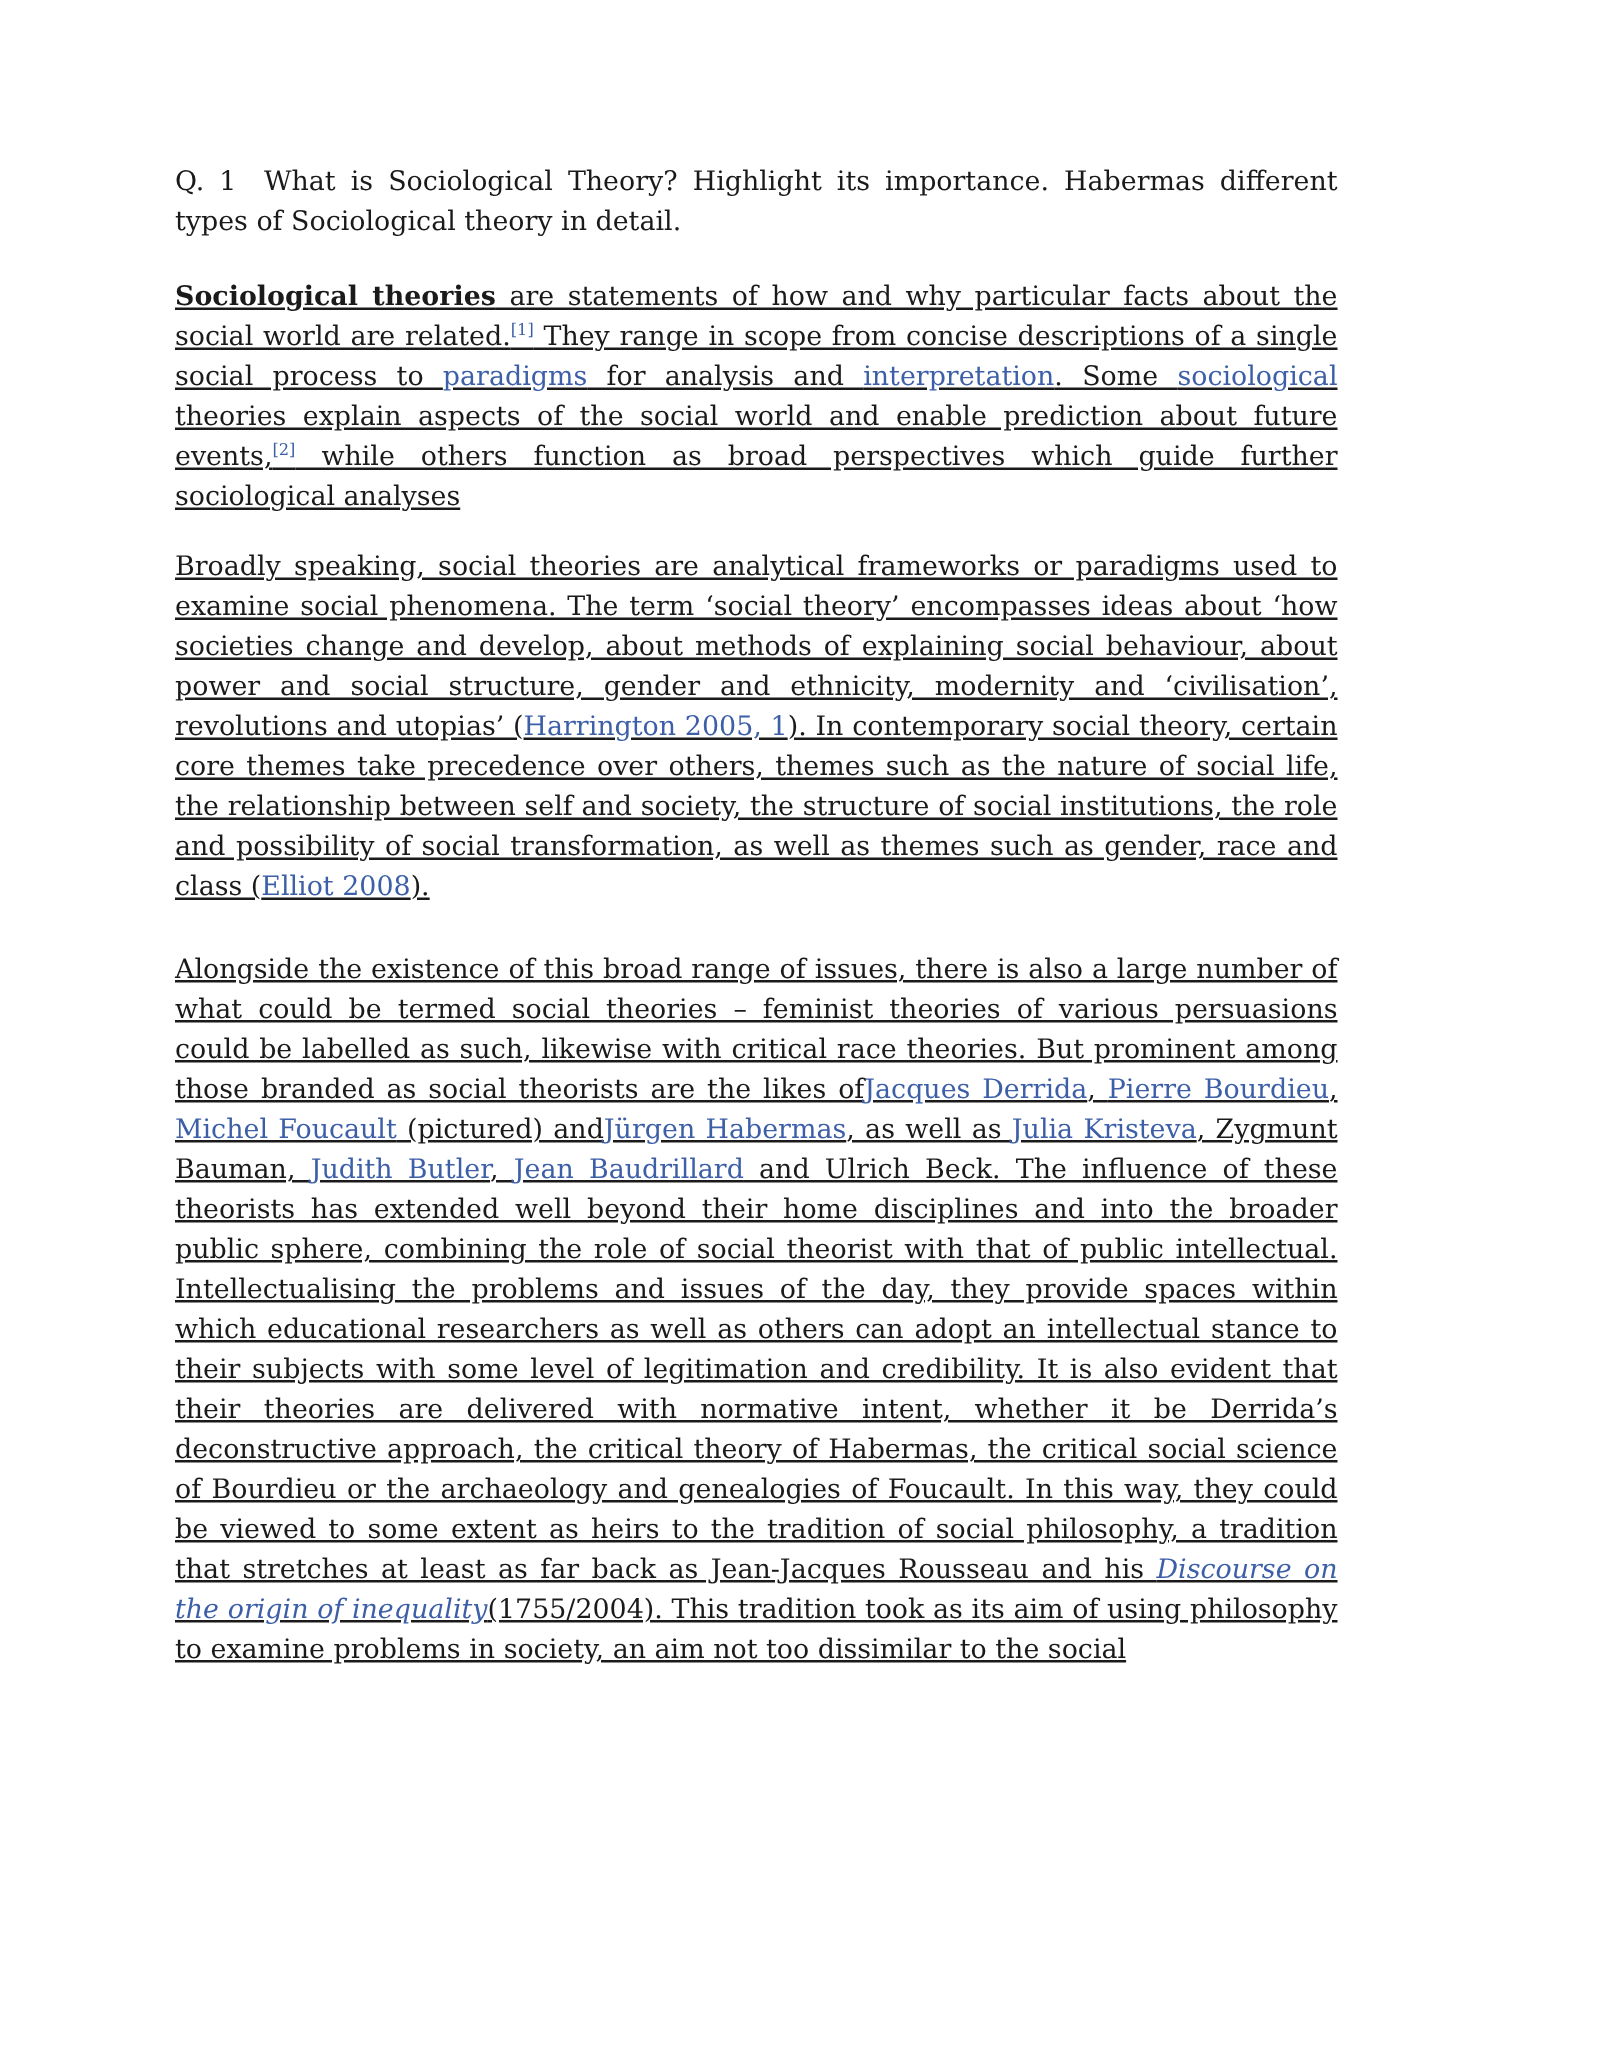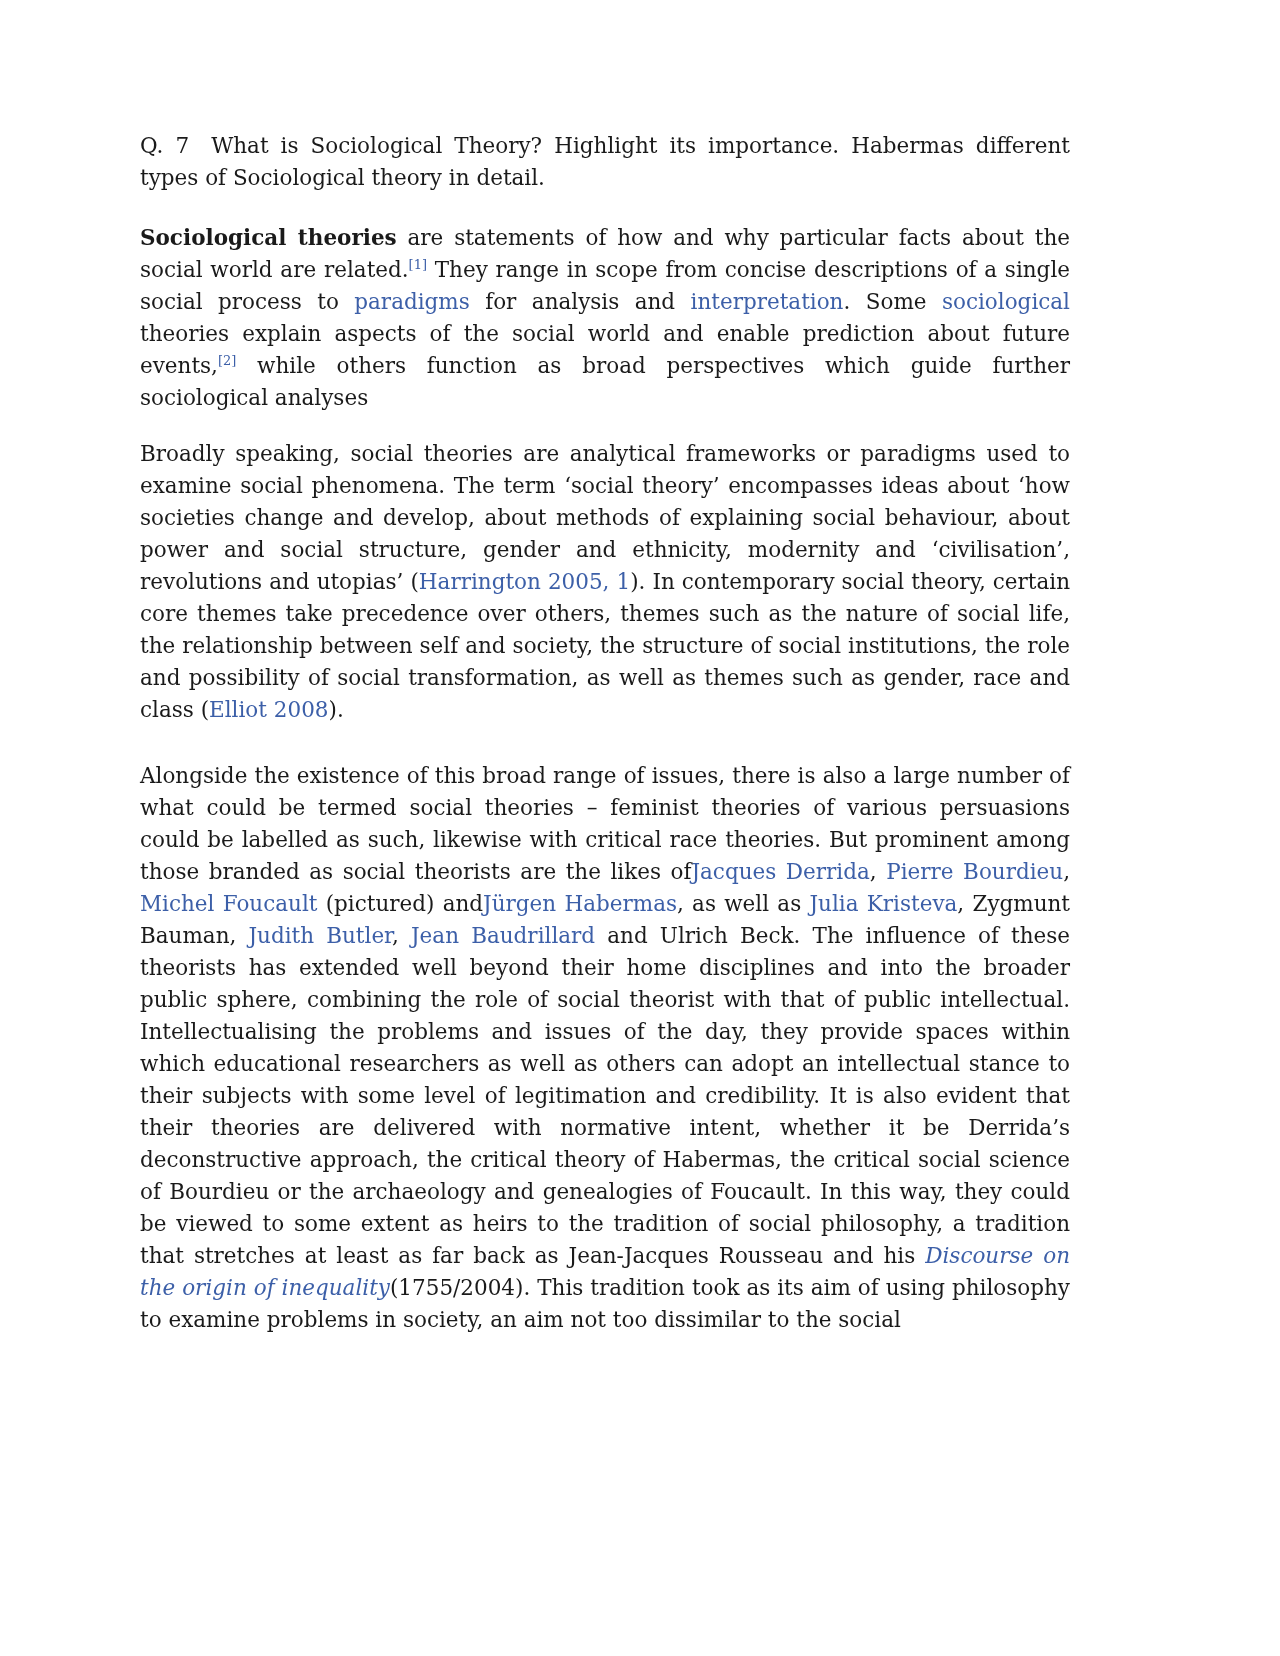--- a/index.html
+++ b/index.html
@@ -23,20 +23,21 @@
   .doc-body {
     width: 930px;
   }
   p {
     margin: 11px 0 26px 0;
     font-size: 21.5px;
     line-height: 32px;
     text-align: justify;
     text-justify: inter-word;
     color: #1a1a1a;
+    text-decoration: underline;
   }
   p.tight {
     margin-bottom: 24px;
   }
   p.gap-large {
     margin-bottom: 34px;
   }
   .q-head {
     font-size: 21.5px;
     line-height: 32px;
@@ -66,21 +67,21 @@
     color: #3c5fa8;
   }
 </style>
 </head>
 <body>
 
 <div class="page">
   <div class="doc-body">
 
     <div class="q-head">
-      <span class="q-label">Q. 7</span><span class="q-gap"></span><span>What is Sociological Theory? Highlight its importance. Habermas different types of Sociological theory in detail.</span>
+      <span class="q-label">Q. 1</span><span class="q-gap"></span><span>What is Sociological Theory? Highlight its importance. Habermas different types of Sociological theory in detail.</span>
     </div>
 
     <p class="tight"><span class="bold">Sociological theories</span><span> are statements of how and why particular facts about the social world are related.</span><sup>[1]</sup><span> They range in scope from concise descriptions of a single social process to </span><span class="link">paradigms</span><span> for analysis and </span><span class="link">interpretation</span><span>. Some </span><span class="link">sociological</span><span> theories explain aspects of the social world and enable prediction about future events,</span><sup>[2]</sup><span> while others function as broad perspectives which guide further sociological analyses</span></p>
 
     <p class="gap-large"><span>Broadly speaking, social theories are analytical frameworks or paradigms used to examine social phenomena. The term ‘social theory’ encompasses ideas about ‘how societies change and develop, about methods of explaining social behaviour, about power and social structure, gender and ethnicity, modernity and ‘civilisation’, revolutions and utopias’ (</span><span class="link">Harrington 2005, 1</span><span>). In contemporary social theory, certain core themes take precedence over others, themes such as the nature of social life, the relationship between self and society, the structure of social institutions, the role and possibility of social transformation, as well as themes such as gender, race and class (</span><span class="link">Elliot 2008</span><span>).</span></p>
 
     <p><span>Alongside the existence of this broad range of issues, there is also a large number of what could be termed social theories – feminist theories of various persuasions could be labelled as such, likewise with critical race theories. But prominent among those branded as social theorists are the likes of</span><span class="link">Jacques Derrida</span><span>, </span><span class="link">Pierre Bourdieu</span><span>, </span><span class="link">Michel Foucault</span><span> (pictured) and</span><span class="link">Jürgen Habermas</span><span>, as well as </span><span class="link">Julia Kristeva</span><span>, Zygmunt Bauman, </span><span class="link">Judith Butler</span><span>, </span><span class="link">Jean Baudrillard</span><span> and Ulrich Beck. The influence of these theorists has extended well beyond their home disciplines and into the broader public sphere, combining the role of social theorist with that of public intellectual. Intellectualising the problems and issues of the day, they provide spaces within which educational researchers as well as others can adopt an intellectual stance to their subjects with some level of legitimation and credibility. It is also evident that their theories are delivered with normative intent, whether it be Derrida’s deconstructive approach, the critical theory of Habermas, the critical social science of Bourdieu or the archaeology and genealogies of Foucault. In this way, they could be viewed to some extent as heirs to the tradition of social philosophy, a tradition that stretches at least as far back as Jean-Jacques Rousseau and his </span><span class="link ital">Discourse on the origin of inequality</span><span>(1755/2004). This tradition took as its aim of using philosophy to examine problems in society, an aim not too dissimilar to the social</span></p>
 
   </div>
 </div>

